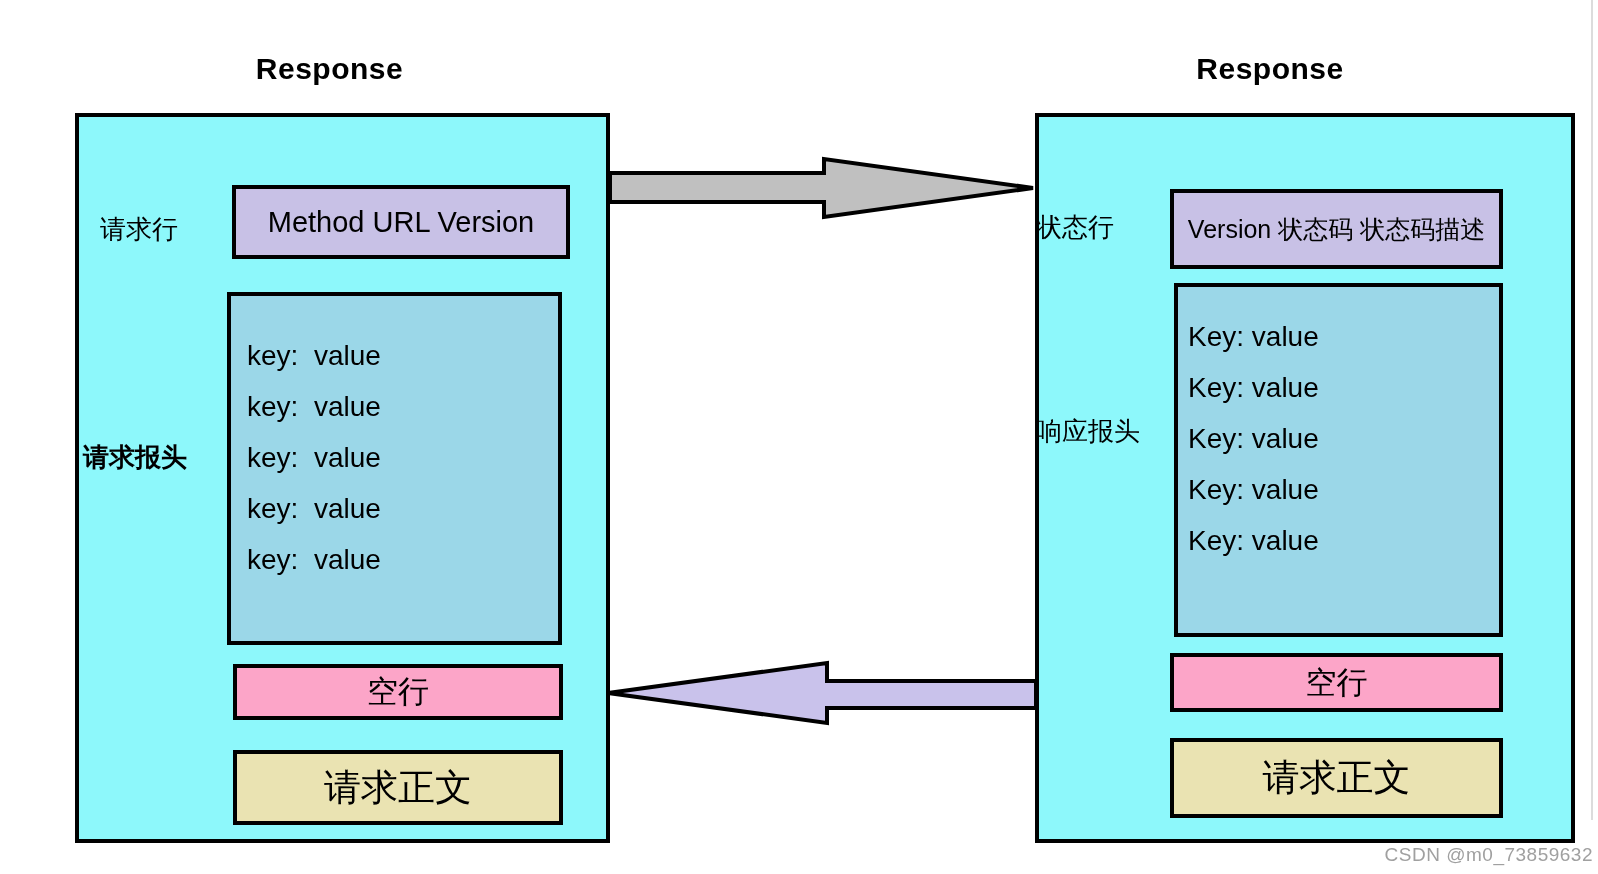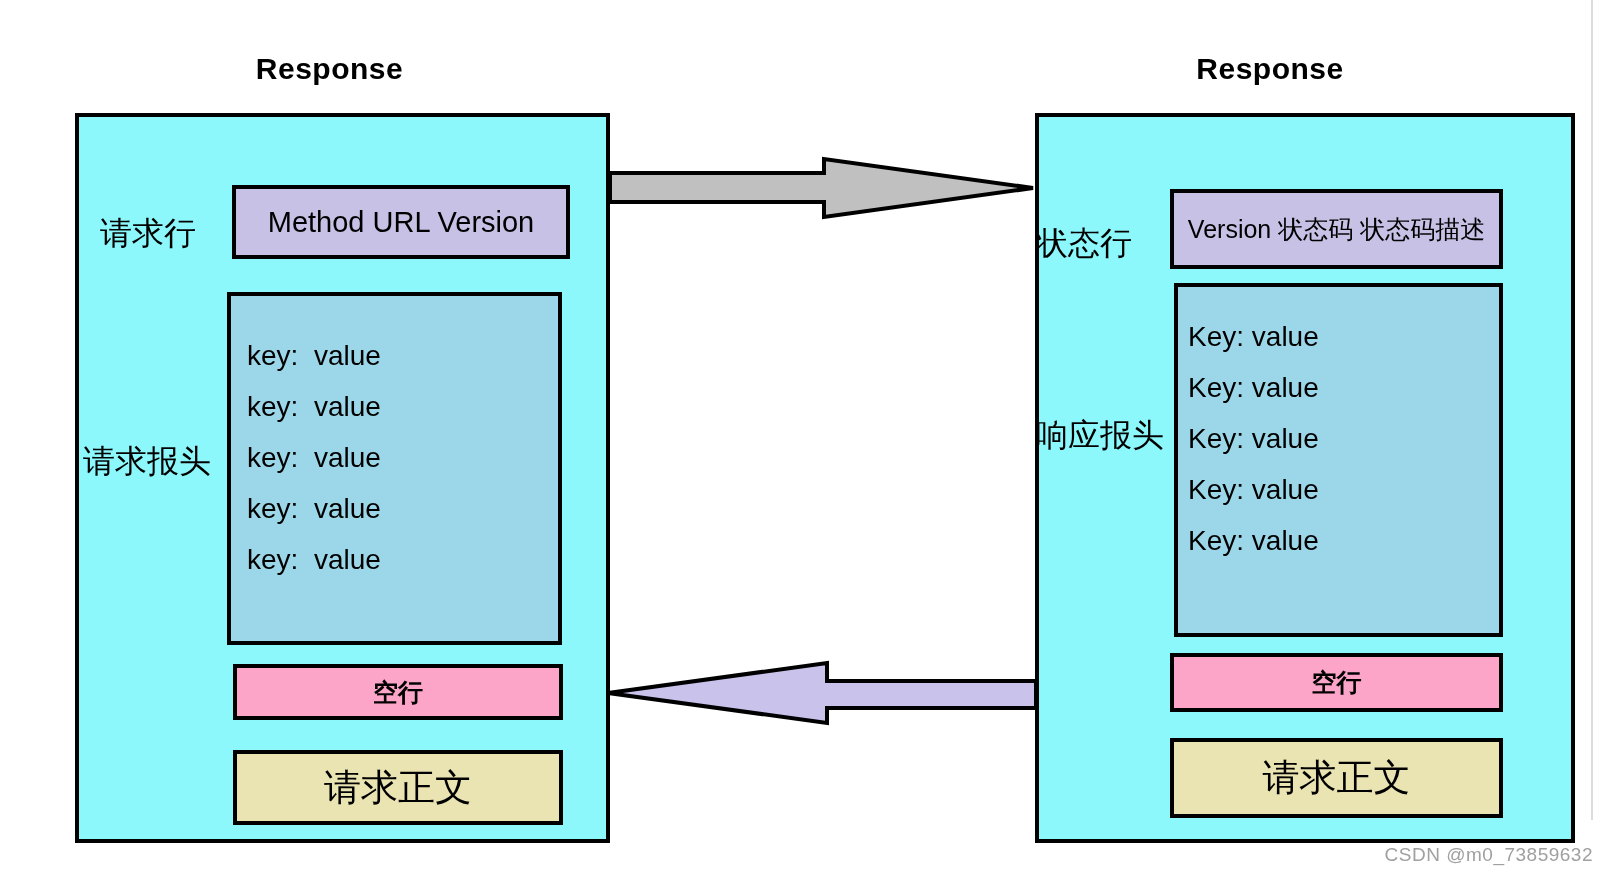--- a/index.html
+++ b/index.html
@@ -14,40 +14,40 @@
   #request-title  { left:62px;   width:535px; }
   #response-title { left:1000px; width:540px; }
 
   .panel {
     position:absolute; top:113px; height:730px; box-sizing:border-box;
     background:var(--panel-bg,#8DF8FB); border:4px solid var(--border,#000);
   }
   #request-panel  { left:75px;   width:535px; }
   #response-panel { left:1035px; width:540px; }
 
-  .side-label { position:absolute; font-size:32px; white-space:nowrap; }
+  .side-label { position:absolute; font-size:26px; white-space:nowrap; }
   #request-line-label     { left:100px;  top:212px; }
-  #request-headers-label  { left:83px;   top:440px; }
-  #response-line-label    { left:1036px; top:210px;margin-top:12px; }
+  #request-headers-label  { left:83px;   top:440px;font-weight:bold; }
+  #response-line-label    { left:1036px; top:210px; }
   #response-headers-label { left:1036px; top:414px;font-family:Liberation Mono, monospace; }
 
   .box {
     position:absolute; box-sizing:border-box; border:4px solid var(--border,#000);
     display:flex; align-items:center; justify-content:center; text-align:center;
   }
   .line-box { background:var(--line-box-bg,#C8C1E6); }
   #request-line-box  { left:232px;  top:185px; width:338px; height:74px; font-size:29px; }
   #response-line-box { left:1170px; top:189px; width:333px; height:80px; font-size:25px; }
 
   .headers-box { background:var(--headers-box-bg,#9BD7E8); display:block; text-align:left; }
   #request-headers-box  { left:227px;  top:292px; width:335px; height:353px; padding:34px 0 0 16px; font-size:28px; }
   #response-headers-box { left:1174px; top:283px; width:329px; height:354px; padding:24px 0 0 10px; font-size:28px; }
   .header-line { line-height:51px; white-space:pre; }
 
-  .blank-box { background:var(--blank-box-bg,#FCA5C8); font-size:25px;font-weight:bold; }
+  .blank-box { background:var(--blank-box-bg,#FCA5C8); font-size:31px; }
   #request-blank-box  { left:233px;  top:664px; width:330px; height:56px; }
   #response-blank-box { left:1170px; top:653px; width:333px; height:59px; }
 
   .body-box { background:var(--body-box-bg,#EAE3B2); font-size:37px; }
   #request-body-box  { left:233px;  top:750px; width:330px; height:75px; }
   #response-body-box { left:1170px; top:738px; width:333px; height:80px; }
 
   .arrows { position:absolute; left:0; top:0; pointer-events:none; }
 
   .watermark {

